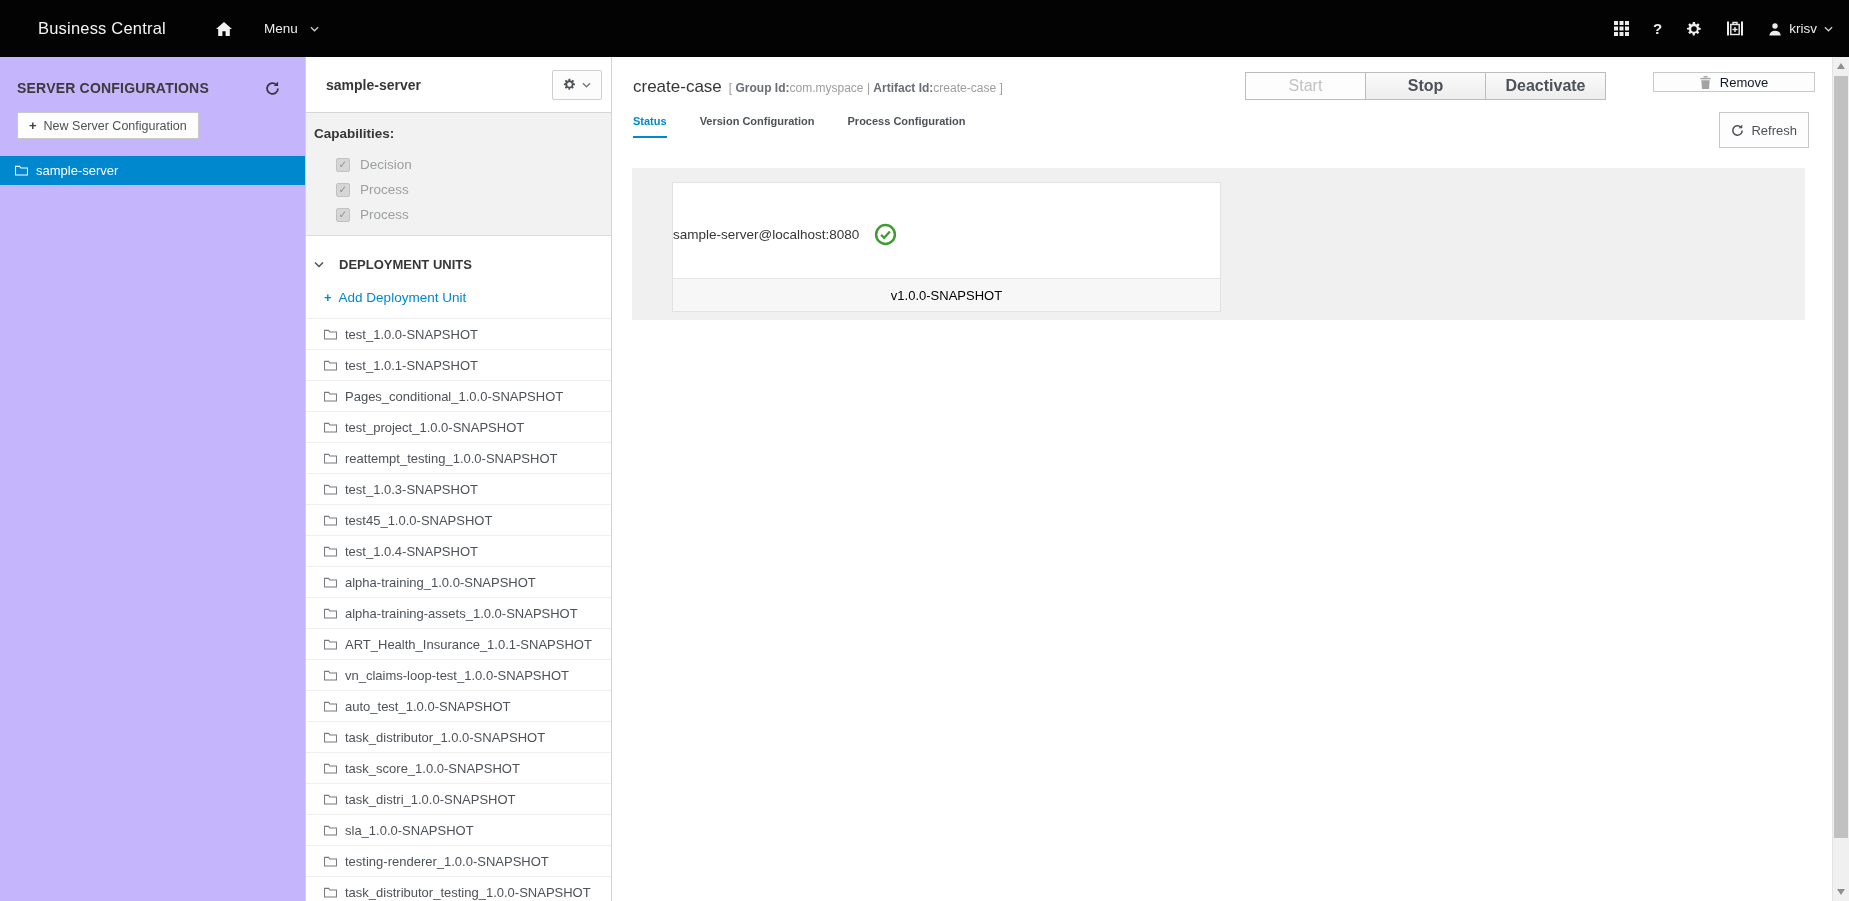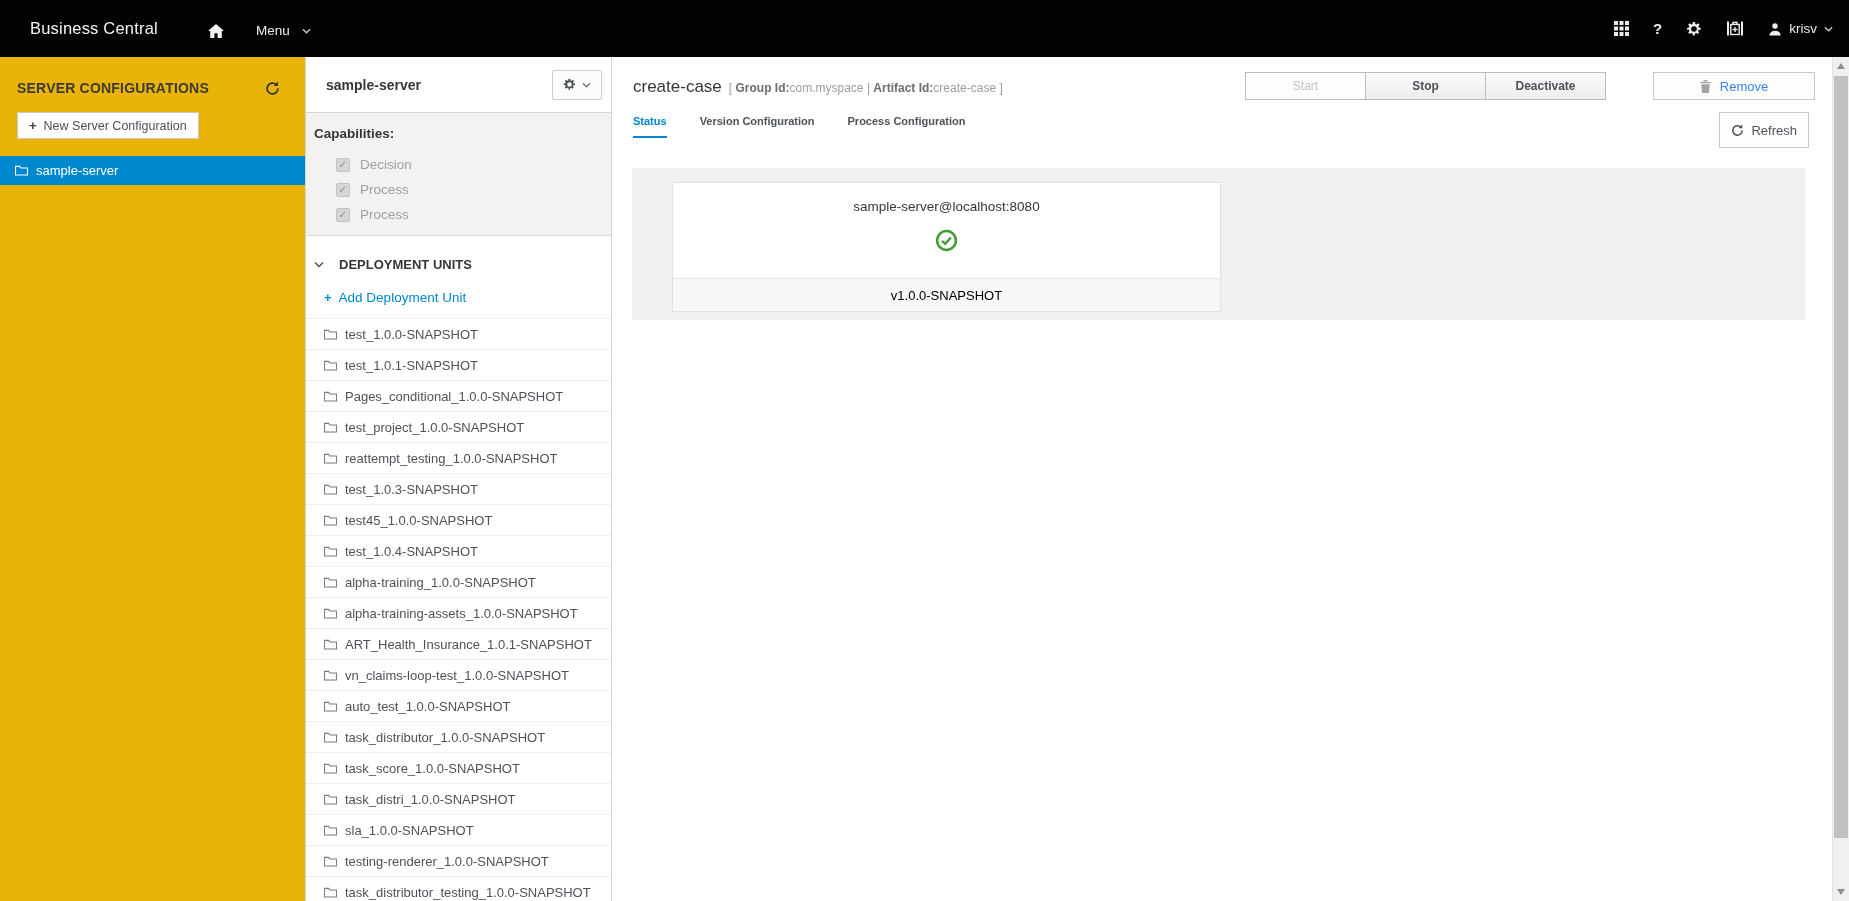--- a/index.html
+++ b/index.html
@@ -2,33 +2,33 @@
 <html><head>
 <meta charset="utf-8">
 <style>
   * { margin:0; padding:0; box-sizing:border-box; }
   html,body { width:1849px; height:901px; overflow:hidden; background:#fff;
     font-family:"Liberation Sans", sans-serif; -webkit-font-smoothing:antialiased; }
 
   
   .navbar { height:57px; background:#030303; display:flex; align-items:center;
     justify-content:space-between; color:#f1f1f1; }
-  .nav-left { display:flex; align-items:flex-end; }
+  .nav-left { display:flex; align-items:center;padding-left:8px; }
   .brand { font-size:16.5px; color:#f4f4f4; margin-left:30px; letter-spacing:.2px; }
   .nav-home { margin-left:50px; display:flex; align-items:center; cursor:pointer; }
   .nav-menu { margin-left:32px; display:flex; align-items:center; gap:12px;
     font-size:13.5px; color:#ededed; cursor:pointer; }
   .nav-right { display:flex; align-items:center; gap:24px; padding-right:16px; }
   .nav-ico { display:flex; align-items:center; cursor:pointer; }
   .help-glyph { font-size:15px; font-weight:700; color:#ededed; }
   .user-block { display:flex; align-items:center; gap:7px; font-size:13.5px; color:#ededed; cursor:pointer; }
 
   
   .app { display:flex; height:844px; }
-  .col-left { width:306px; border-right:1px solid #d3d3d3; background:#eab308; }
+  .col-left { width:306px; border-right:1px solid #d3d3d3; background:#c4b5fd; }
   .col-mid  { width:306px; border-right:1px solid #d3d3d3; background:#fff; }
   .col-main { flex:1; position:relative; background:#fff; }
   .sb-col { width:17px; background:#f0f0f0; border-left:1px solid #e3e3e3; position:relative; }
 
   
   .lp-header { display:flex; justify-content:space-between; align-items:center;
     padding:23px 25px 15px 17px; }
   .lp-title { font-size:14px; font-weight:700; color:#3b3b3b; letter-spacing:.2px; }
   .icon-btn { display:flex; align-items:center; cursor:pointer; }
   .new-btn { margin:1px 0 17px 17px; display:inline-flex; align-items:center; gap:7px;
@@ -63,37 +63,37 @@
   .folder-ico { color:#75797d; flex:0 0 auto; display:flex; }
   .server-row.selected .folder-ico { color:#fff; }
 
   
   .title-row { position:absolute; top:20px; left:21px; display:flex; align-items:baseline; white-space:nowrap; }
   .m-title { font-size:17px; color:#363636; }
   .m-sub { font-size:12px; color:#9d9d9d; margin-left:7px; }
   .m-sub b { color:#6a6e73; font-weight:700; }
   .btn-group { position:absolute; top:15px; left:633px; display:flex; }
   .btn { height:28px; min-width:121px; border:1px solid #bcbcbc;
-    background:linear-gradient(#fafafa,#ededed); font-size:12px; font-weight:600; color:#4d5258;
+    background:linear-gradient(#fafafa,#ededed); font-size:16px; font-weight:600; color:#4d5258;
     display:flex; align-items:center; justify-content:center; cursor:pointer; }
   .btn + .btn { margin-left:-1px; }
   .btn.disabled { background:#fdfdfd; color:#c2c2c2; font-weight:400; }
-  .remove-btn { position:absolute; top:15px; right:17px; width:162px; height:28px;
-    border:1px solid #c9c9c9; background:#fdfdfd; color:#3b82f6; font-size:13px;
+  .remove-btn { position:absolute; top:15px; right:17px; width:162px; height:20px;
+    border:1px solid #c9c9c9; background:#fdfdfd; color:#0f172a; font-size:13px;
     display:flex; align-items:center; justify-content:center; gap:9px; cursor:pointer; }
   .tabs { position:absolute; top:58px; left:21px; display:flex; gap:33px; }
   .tab { font-size:11px; color:#4d5258; padding-bottom:9px; cursor:pointer;font-weight:bold; }
   .tab.active { color:#0088ce; border-bottom:2px solid #0088ce; }
   .refresh-btn { position:absolute; top:55px; right:23px; height:36px; padding:0 11px;
     border:1px solid #c9c9c9; background:#fdfdfd; font-size:13px; color:#4d5258;
     display:flex; align-items:center; gap:7px; cursor:pointer; }
   .tab-content { position:absolute; top:111px; left:20px; right:27px; height:152px; background:#f0f0f0; }
   .status-card { position:absolute; left:40px; top:14px; width:549px; height:130px;
     background:#fff; border:1px solid #e2e2e2; display:flex; flex-direction:column; }
-  .card-body { flex:1; display:flex; flex-direction:column; align-items:center; padding-top:16px; gap:15px; }
+  .card-body { flex:1; display:flex; flex-direction:row; align-items:center; padding-top:8px; gap:15px; }
   .endpoint { font-size:13.5px; color:#363636; }
   .card-footer { height:33px; background:#f7f7f7; border-top:1px solid #e5e5e5;
     display:flex; align-items:center; justify-content:center; font-size:13px; color:#000000; }
 
   
   .sb-up, .sb-down { position:absolute; left:4px; width:0; height:0; cursor:pointer; }
   .sb-up { top:6px; border-left:4.5px solid transparent; border-right:4.5px solid transparent;
     border-bottom:6px solid #8f8f8f; }
   .sb-down { bottom:6px; border-left:4.5px solid transparent; border-right:4.5px solid transparent;
     border-top:6px solid #8f8f8f; }

